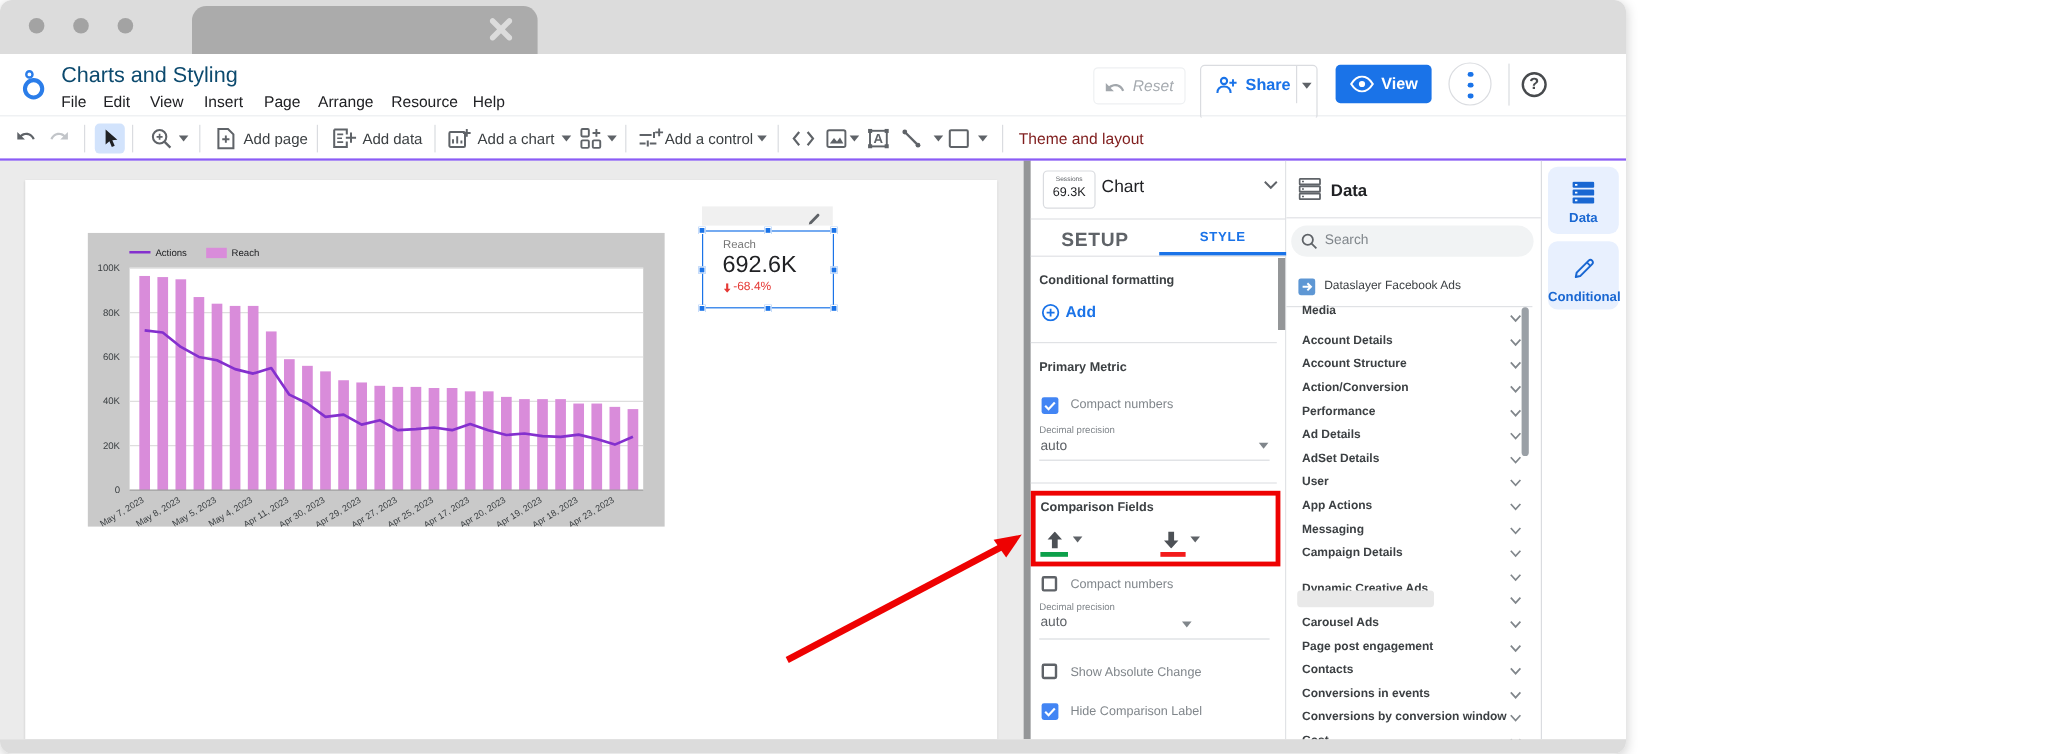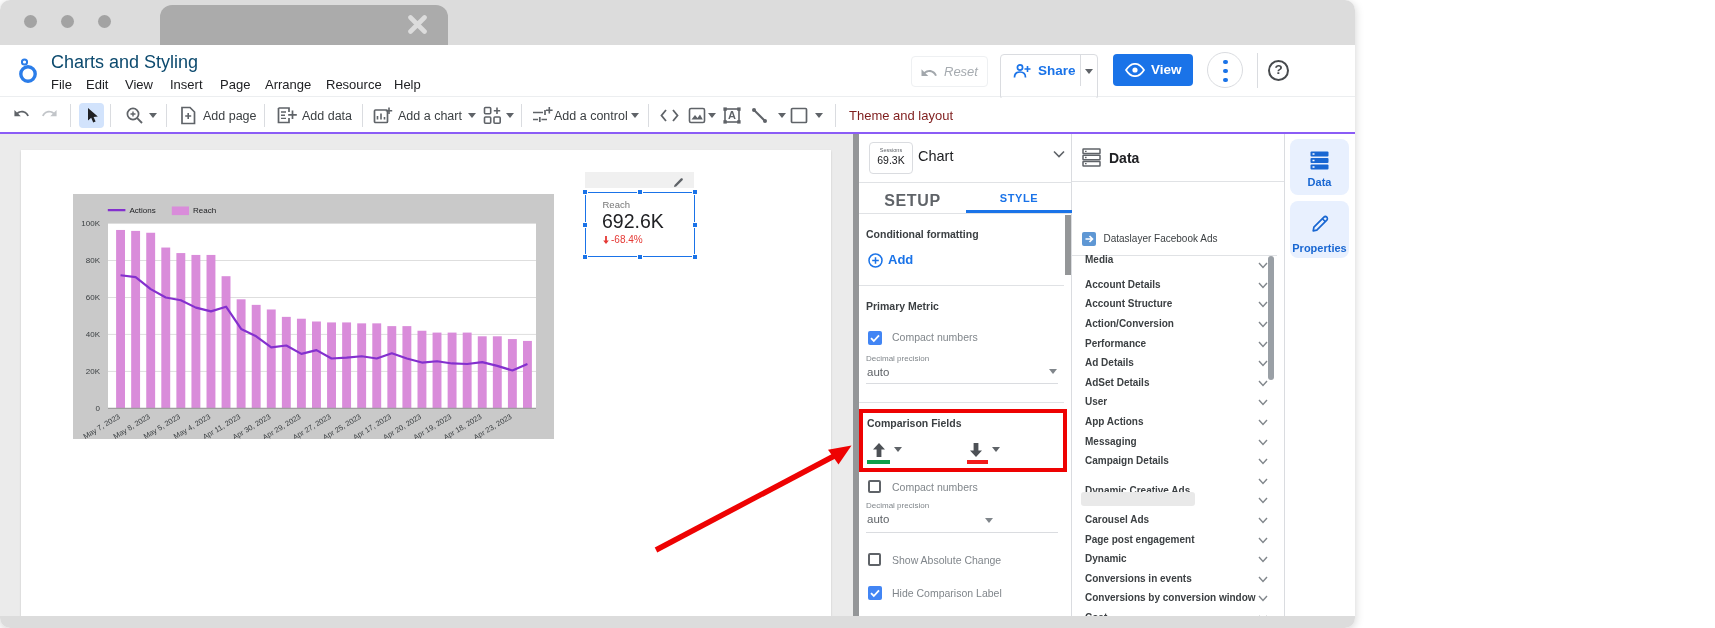--- a/index.html
+++ b/index.html
@@ -367,20 +367,27 @@
     </div>
     <div id="dpanel">
       <svg class="abs" style="left:10px; top:14px;" width="19" height="19" viewBox="0 0 19 19">
         <rect x="1" y="1" width="17" height="4.6" fill="none" stroke="#5f6368" stroke-width="1.5" rx="0.5"></rect>
         <rect x="1" y="7.2" width="17" height="4.6" fill="none" stroke="#5f6368" stroke-width="1.5" rx="0.5"></rect>
         <rect x="1" y="13.4" width="17" height="4.6" fill="none" stroke="#5f6368" stroke-width="1.5" rx="0.5"></rect>
         <path d="M3 3.3 L4.6 3.3 M3 9.5 L4.6 9.5 M3 15.7 L4.6 15.7" stroke="#5f6368" stroke-width="1.3"></path>
       </svg>
       <div class="abs" style="left:37px; top:16px; font-size:14px; font-weight:bold; color:#202124;">Data</div>
       <div class="abs" style="left:0; top:47px; width:212px; height:1px; background:#e0e2e5;"></div>
+      <div class="abs" style="left:4px; top:54px; width:202px; height:26px; background:#f1f3f4; border-radius:13px;">
+        <svg class="abs" style="left:8px; top:6px;" width="14" height="14" viewBox="0 0 14 14">
+          <circle cx="5.8" cy="5.8" r="4.3" fill="none" stroke="#5f6368" stroke-width="1.5"></circle>
+          <path d="M9 9 L13 13" stroke="#5f6368" stroke-width="1.5"></path>
+        </svg>
+        <span class="abs" style="left:28px; top:6px; font-size:11.5px; color:#80868b;">Search</span>
+      </div>
       <div class="abs" style="left:9.5px; top:97.5px; width:14.5px; height:14px; background:#5e97d4; border-radius:2px;">
         <svg width="14.5" height="14" viewBox="0 0 14.5 14">
             <path d="M3.5 7 L10 7 M7.5 4 L10.5 7 L7.5 10" fill="none" stroke="#fff" stroke-width="1.6"></path>
           </svg>
       </div>
       <div class="abs" style="left:31.5px; top:99px; font-size:10px; color:#3c4043;">Dataslayer Facebook Ads</div>
       <div class="abs" style="left:0; top:120.5px; width:205px; height:1px; background:#e0e2e5;"></div>
       <div class="frow" style="top:120px;">Media</div>
       <svg class="fchev" style="top:128.2px;" width="10" height="7" viewBox="0 0 10 7">
           <path d="M1 1 L5 5.4 L9 1" fill="none" stroke="#80868b" stroke-width="1.4"></path>
@@ -433,21 +440,21 @@
           <path d="M1 1 L5 5.4 L9 1" fill="none" stroke="#80868b" stroke-width="1.4"></path>
         </svg>
       <div class="frow" style="top:380.0px;">Carousel Ads</div>
       <svg class="fchev" style="top:383.0px;" width="10" height="7" viewBox="0 0 10 7">
           <path d="M1 1 L5 5.4 L9 1" fill="none" stroke="#80868b" stroke-width="1.4"></path>
         </svg>
       <div class="frow" style="top:399.6px;">Page post engagement</div>
       <svg class="fchev" style="top:402.6px;" width="10" height="7" viewBox="0 0 10 7">
           <path d="M1 1 L5 5.4 L9 1" fill="none" stroke="#80868b" stroke-width="1.4"></path>
         </svg>
-      <div class="frow" style="top:419.2px;">Dynamic</div>
+      <div class="frow" style="top:419.2px;">Contacts</div>
       <svg class="fchev" style="top:422.2px;" width="10" height="7" viewBox="0 0 10 7">
           <path d="M1 1 L5 5.4 L9 1" fill="none" stroke="#80868b" stroke-width="1.4"></path>
         </svg>
       <div class="frow" style="top:438.8px;">Conversions in events</div>
       <svg class="fchev" style="top:441.8px;" width="10" height="7" viewBox="0 0 10 7">
           <path d="M1 1 L5 5.4 L9 1" fill="none" stroke="#80868b" stroke-width="1.4"></path>
         </svg>
       <div class="frow" style="top:458.4px;">Conversions by conversion window</div>
       <svg class="fchev" style="top:461.4px;" width="10" height="7" viewBox="0 0 10 7">
           <path d="M1 1 L5 5.4 L9 1" fill="none" stroke="#80868b" stroke-width="1.4"></path>
@@ -467,18 +474,18 @@
           <rect x="0.5" y="13.5" width="18" height="5" fill="#1967d2" rx="1"></rect>
           <path d="M2.5 3 L4.5 3 M2.5 9.5 L4.5 9.5 M2.5 16 L4.5 16" stroke="#fff" stroke-width="1.4"></path>
         </svg>
         <div style="padding-top:37px; font-weight:bold;">Data</div>
       </div>
       <div class="railbtn" id="btn-props" style="top:67px; height:57px;">
         <svg class="abs" style="left:21px; top:14px;" width="18" height="18" viewBox="0 0 18 18">
           <path d="M2.2 15.8 L2.9 12.2 L12.9 2.2 C13.7 1.4 15 1.4 15.8 2.2 C16.6 3 16.6 4.3 15.8 5.1 L5.8 15.1 L2.2 15.8 Z" fill="none" stroke="#1967d2" stroke-width="1.7" stroke-linejoin="round"></path>
           <path d="M11.4 3.7 L14.3 6.6" stroke="#1967d2" stroke-width="1.5"></path>
         </svg>
-        <div style="padding-top:41px; font-weight:bold;">Properties</div>
+        <div style="padding-top:41px; font-weight:bold;">Conditional</div>
       </div>
     </div>
   </div>
   <div id="botbar"></div>
 </div>
 
 </body></html>

